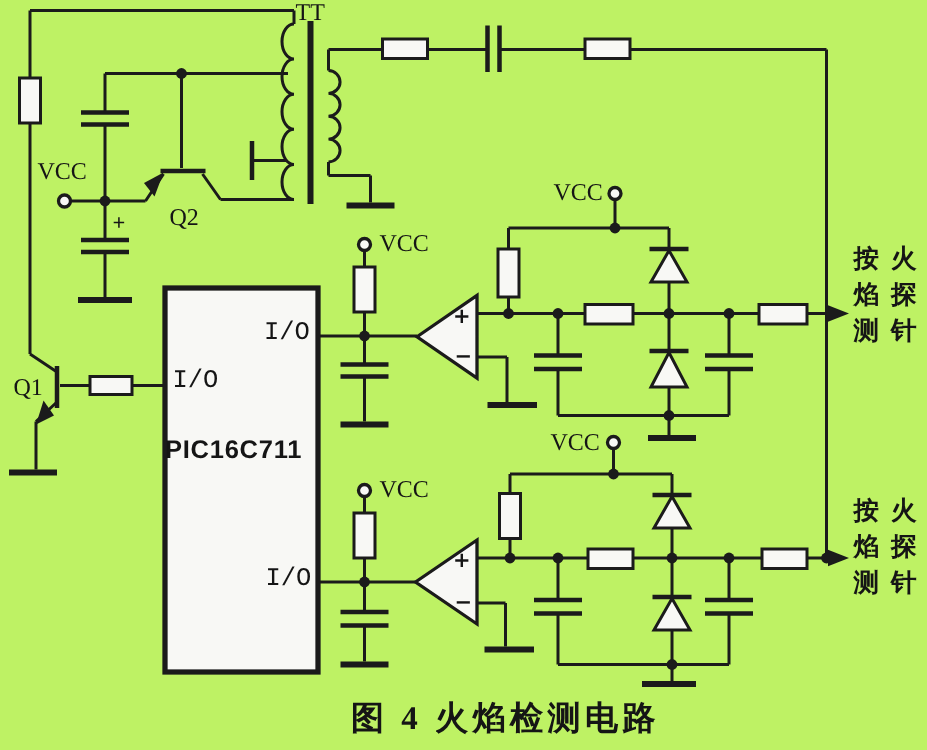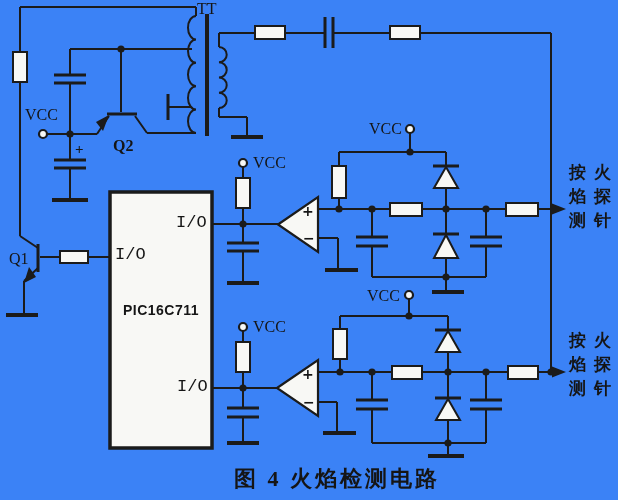--- a/index.html
+++ b/index.html
@@ -1,34 +1,34 @@
 <!DOCTYPE html>
 <html><head>
 <meta charset="utf-8">
 <style>
   html,body{margin:0;padding:0;background:#e8e8e6;}
   #stage{
     position:relative;width:618px;height:500px;
-    background:#3b82f6;overflow:hidden;
+    background:#bef264;overflow:hidden;
     font-family:"Liberation Serif","DejaVu Serif",serif;color:#151515;
   }
   #stage svg{position:absolute;left:0;top:0;}
   .wire{stroke:#1b1b1b;stroke-width:2;fill:none;}
   .thick{stroke:#1b1b1b;stroke-width:3;fill:none;}
   .bar{stroke:#1b1b1b;stroke-width:4;fill:none;}
   .comp{fill:#f8f8f5;stroke:#1b1b1b;stroke-width:2;}
   .dot{fill:#1b1b1b;stroke:none;}
   .arrow{fill:#1b1b1b;stroke:none;}
   .term{fill:#f8f8f5;stroke:#1b1b1b;stroke-width:2.2;}
   .lbl{position:absolute;font-size:16px;line-height:1.1;white-space:pre;}
   .lbl-sm{font-size:15px;}
   .chip-lbl{
-    position:absolute;left:110px;top:302px;width:102px;text-align:center;
+    position:absolute;left:110px;top:290px;width:102px;
     font-family:"Liberation Sans","DejaVu Sans",sans-serif;
-    font-weight:bold;font-size:14px;letter-spacing:.5px;
+    font-weight:bold;font-size:17px;letter-spacing:.5px;
   }
   .io{font-size:17px;font-family:Liberation Mono, monospace;}
   .pm{position:absolute;font-family:"DejaVu Sans",sans-serif;font-size:14px;font-weight:bold;}
   .probe{
     position:absolute;width:52px;text-align:center;
     font-size:17px;line-height:24px;letter-spacing:8px;text-indent:8px;
     font-weight:bold;
   }
   .probe div{white-space:nowrap;}
   .caption{
@@ -182,21 +182,21 @@
     <circle class="term" cx="410" cy="129" r="4"></circle>
     <circle class="term" cx="243" cy="327" r="4"></circle>
     <circle class="term" cx="409" cy="295" r="4"></circle>
 
     <polygon class="arrow" points="552,203.5 566,209 552,214.5"></polygon>
     <polygon class="arrow" points="552,366.5 566,372 552,377.5"></polygon>
   </svg>
 
   <span class="lbl" style="left:197px;top:0px;">TT</span>
   <span class="lbl" style="left:9px;top:250px;">Q1</span>
-  <span class="lbl" style="left:113px;top:137px;font-weight:bold;">Q2</span>
+  <span class="lbl" style="left:113px;top:137px;">Q2</span>
   <span class="lbl" style="left:25px;top:106px;">VCC</span>
   <span class="lbl lbl-sm" style="left:75px;top:141px;font-weight:bold;">+</span>
 
   <span class="lbl io" style="left:115px;top:246px;">I/O</span>
   <span class="lbl io" style="left:176px;top:214px;">I/O</span>
   <span class="lbl io" style="left:177px;top:378px;">I/O</span>
   <span class="chip-lbl">PIC16C711</span>
 
   <span class="lbl" style="left:253px;top:154px;">VCC</span>
   <span class="lbl" style="left:369px;top:120px;">VCC</span>

